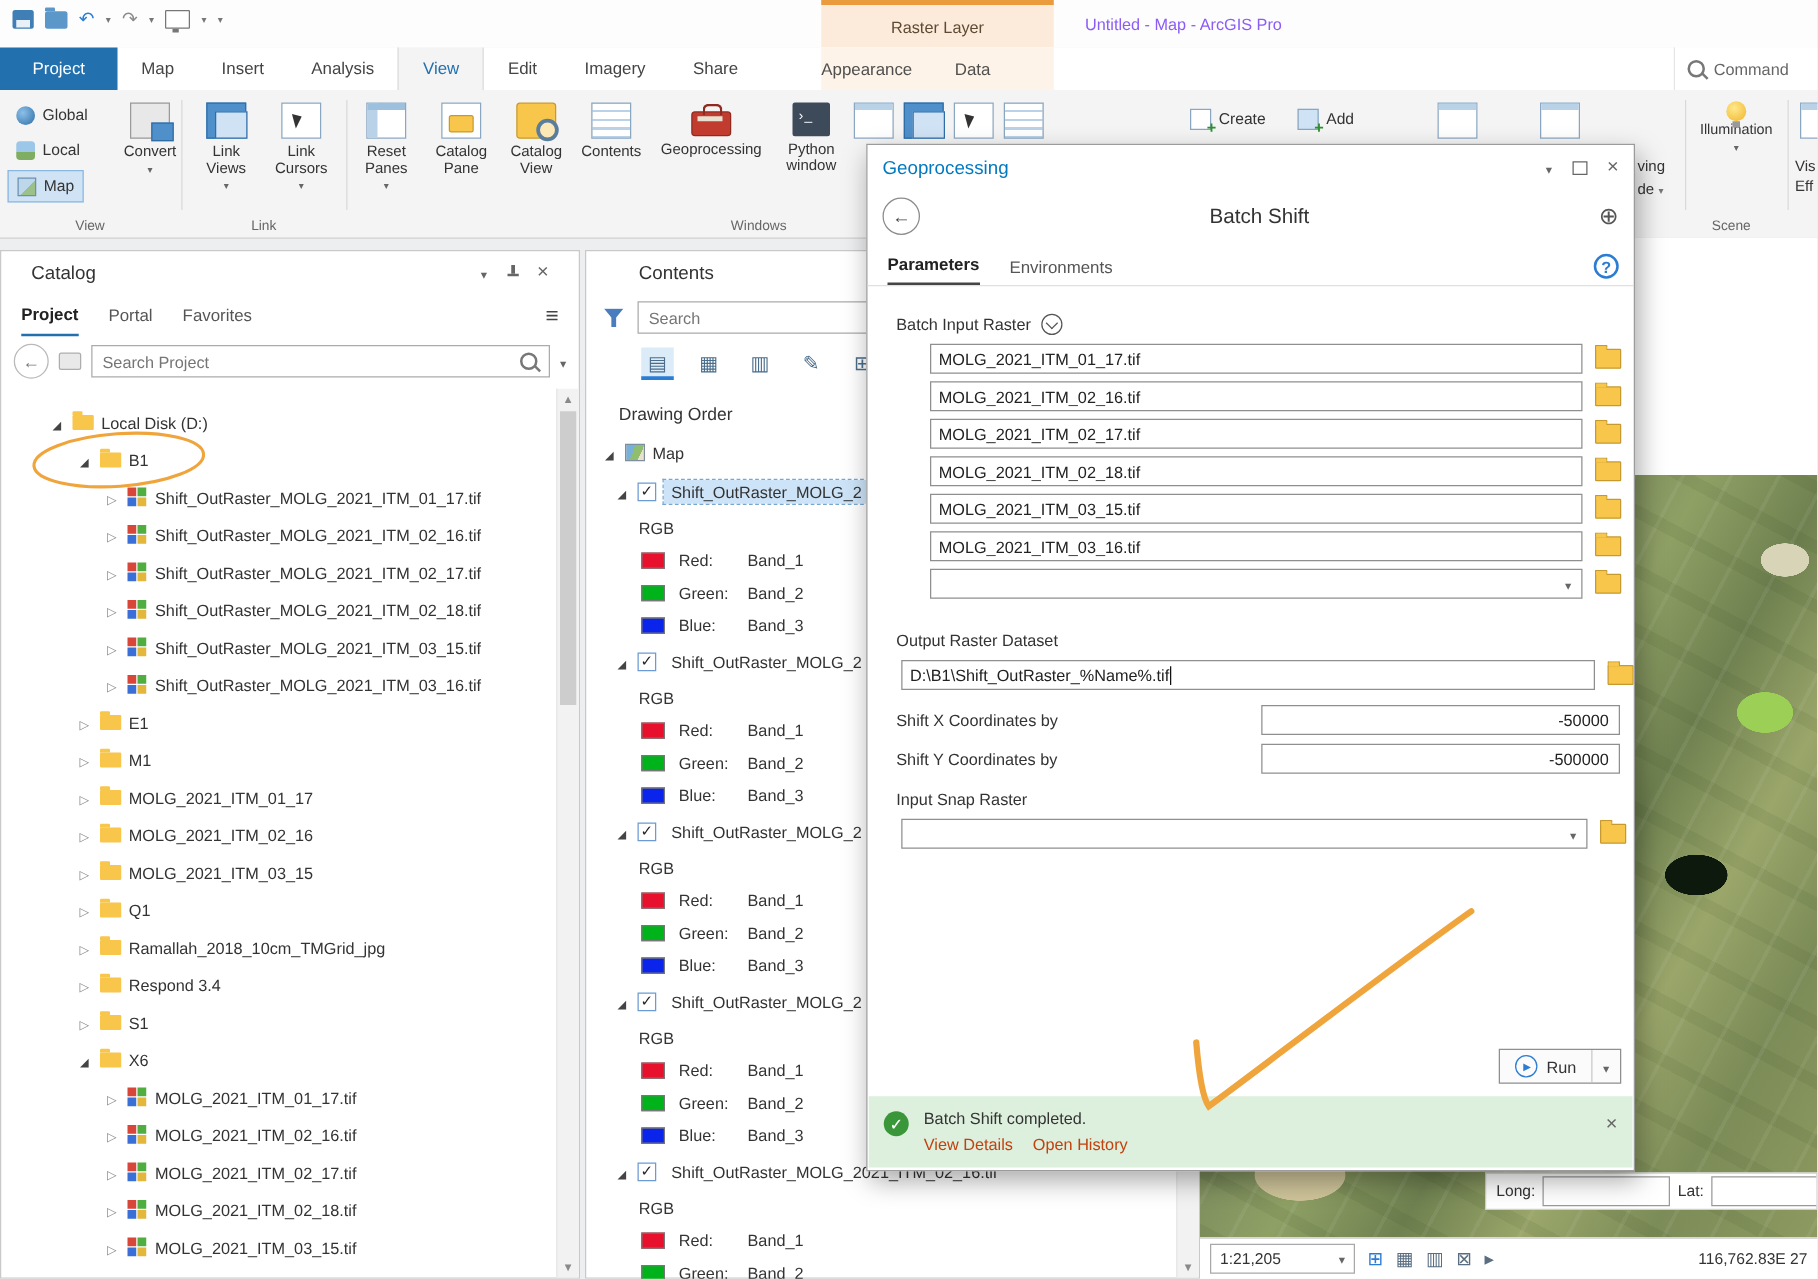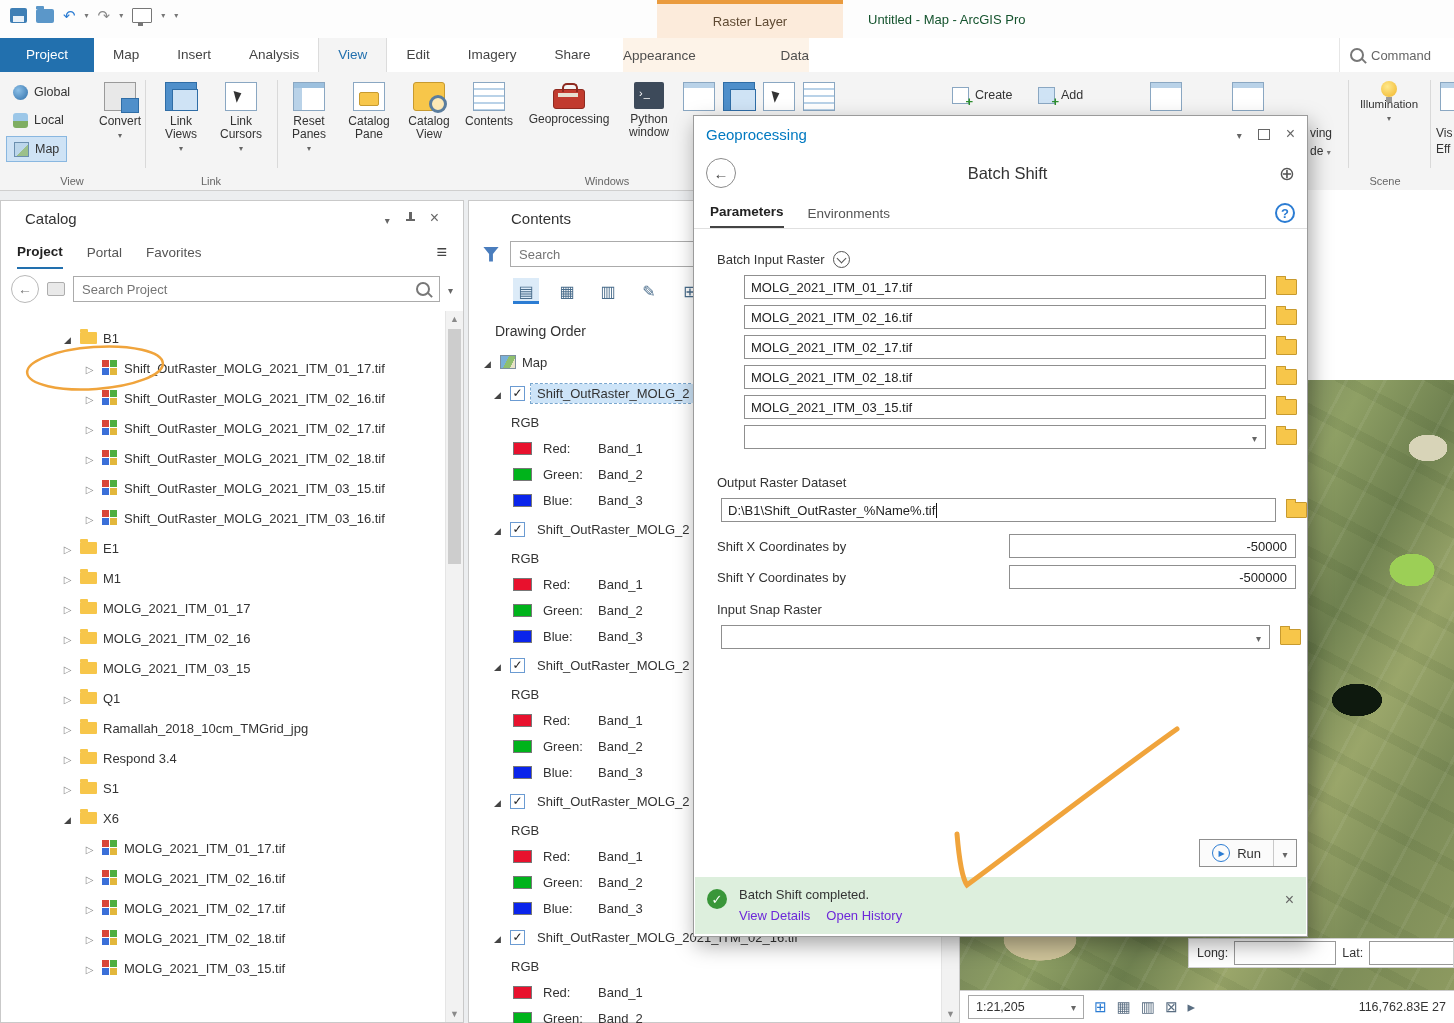--- a/index.html
+++ b/index.html
@@ -14,28 +14,28 @@
   .ic-open{width:18px;height:14px;background:#5b97c9;border-radius:2px;position:relative}
   .ic-open::before{content:"";position:absolute;left:0;top:-3px;width:8px;height:3px;background:#5b97c9;border-radius:1px 1px 0 0}
   .glyph{font-size:15px;line-height:1;color:#2b7cd3}
   .glyph.gray{color:#8a8a8a}
   .tinycaret{font-size:8px;color:#777}
   .ic-monitor{width:18px;height:13px;border:1.5px solid #777;border-radius:1px;position:relative;background:#fff}
   .ic-monitor::after{content:"";position:absolute;left:5px;bottom:-4px;width:5px;height:3px;background:#777}
   .ctx-head{position:absolute;left:657px;top:0;width:186px;height:38px;background:#fcebdb;
             border-top:4px solid #ea9b3e;display:flex;align-items:center;justify-content:center;
             color:#5f4a33;font-size:13px;box-sizing:border-box}
-  .win-title{position:absolute;left:868px;top:0;height:38px;display:flex;align-items:center;color:#14532d;font-size:13px}
+  .win-title{position:absolute;left:868px;top:0;height:38px;display:flex;align-items:center;color:#8b5cf6;font-size:13px}
   
   .tabrow{position:absolute;left:0;top:38px;width:1454px;height:34px;background:#ffffff;border-bottom:1px solid #e2e2e2;display:flex}
   .tab{padding:0 19px;line-height:34px;font-size:13.5px;color:#444;white-space:nowrap}
   .tab.project{background:#2270ae;color:#fff;padding:0 26px}
   .tab.active{background:#f4f4f4;border-left:1px solid #dcdcdc;border-right:1px solid #dcdcdc;color:#2270ae}
-  .ctx-tabs{position:absolute;left:623px;top:0;width:186px;height:34px;background:#fdf3e8;
-            display:flex;align-items:center;justify-content:space-between;gap:34px;color:#4f4f4f;font-size:13.5px}
+  .ctx-tabs{position:absolute;left:657px;top:0;width:186px;height:34px;background:#fdf3e8;
+            display:flex;align-items:center;justify-content:flex-start;gap:34px;color:#4f4f4f;font-size:13.5px}
   .cmd-search{position:absolute;right:0;top:0;height:34px;width:104px;display:flex;align-items:center;gap:7px;
               color:#666;border-left:1px solid #e6e6e6;padding-left:10px;overflow:hidden;background:#fff}
   .mag{width:10px;height:10px;border:2px solid #777;border-radius:50%;position:relative;flex:none}
   .mag::after{content:"";position:absolute;width:6px;height:2px;background:#777;transform:rotate(45deg);right:-5px;bottom:-2px}
   
   .ribbon{position:absolute;left:0;top:72px;width:1454px;height:118px;background:#f4f4f4;border-bottom:1px solid #cfcfcf}
   .gdiv{position:absolute;top:8px;bottom:22px;width:1px;background:#d9d9d9}
   .glabel{position:absolute;bottom:3px;font-size:11px;color:#666;text-align:center}
   .grp{position:absolute;top:0;height:100%}
   .sbtn{position:absolute;left:6px;display:flex;align-items:center;gap:6px;height:24px;font-size:12.5px;color:#333;padding:0 7px;white-space:nowrap}
@@ -197,21 +197,21 @@
   .run-wrap{position:absolute;right:10px;bottom:69px;display:flex;align-items:center;height:28px;border:1px solid #8f8f8f;background:#fbfbfb;box-sizing:border-box}
   .run-main{display:flex;align-items:center;gap:7px;padding:0 12px;font-size:13px;color:#333;height:100%}
   .play{width:18px;height:18px;border-radius:50%;border:1.5px solid #2b7cd3;color:#2b7cd3;display:flex;align-items:center;justify-content:center;box-sizing:border-box}
   .play::before{content:"▶";font-size:8px;margin-left:1px}
   .run-caret{width:22px;border-left:1px solid #c9c9c9;height:100%;display:flex;align-items:center;justify-content:center}
   .gp-msg{position:absolute;left:1px;right:1px;bottom:2px;height:57px;background:#ddefdd;display:flex;padding:8px 12px;gap:12px;box-sizing:border-box}
   .ok-ic{width:20px;height:20px;border-radius:50%;background:#399639;color:#fff;display:flex;align-items:center;justify-content:center;font-size:13px;margin-top:4px;flex:none}
   .ok-ic::before{content:"✓"}
   .msg-col{display:flex;flex-direction:column;gap:6px;padding-top:2px}
   .msg-title{font-size:13px;color:#333}
-  .msg-links{display:flex;gap:16px;font-size:13px;color:#6d28d9}
+  .msg-links{display:flex;gap:16px;font-size:13px;color:#c2410c}
   .gp-msg .i-close{margin-left:auto;align-self:flex-start;margin-top:6px}
   
   .annot{position:absolute;left:0;top:0;width:1454px;height:1023px;z-index:40;pointer-events:none}
 </style>
 </head>
 <body>
 
 <div class="titlebar">
   <div class="qat">
     <span class="qi ic-save"></span>
@@ -388,20 +388,25 @@
   <div class="cat-search">
     <span class="circ-btn"></span>
     <span class="ic-uplevel"></span>
     <span class="searchwrap">
       <input class="search-input" type="text" placeholder="Search Project" style="">
       <span class="mag"></span>
     </span>
     <span class="i-caret"></span>
   </div>
   <div class="cat-tree" id="catalog-tree">
+      <div class="crow d0">
+        <span class="tw exp"></span>
+        <span class="fold"></span>
+        <span class="lbl">Local Disk (D:)</span>
+      </div>
       <div class="crow d1">
         <span class="tw exp"></span>
         <span class="fold"></span>
         <span class="lbl">B1</span>
       </div>
       <div class="crow d2">
         <span class="tw col"></span>
         <span class="rast">
           <i></i>
           <i></i>
@@ -761,20 +766,24 @@
           <span class="folder-btn"></span>
         </div>
         <div class="gp-row">
           <input type="text" class="gp-input" value="MOLG_2021_ITM_02_18.tif" style="">
           <span class="folder-btn"></span>
         </div>
         <div class="gp-row">
           <input type="text" class="gp-input" value="MOLG_2021_ITM_03_15.tif" style="">
           <span class="folder-btn"></span>
         </div>
+        <div class="gp-row">
+          <input type="text" class="gp-input" value="MOLG_2021_ITM_03_16.tif" style="">
+          <span class="folder-btn"></span>
+        </div>
       </div>
     <div class="gp-row">
       <span class="combo">
           <span class="i-caret"></span>
         </span>
       <span class="folder-btn"></span>
     </div>
     <div class="gp-label" style="margin-top:25px">Output Raster Dataset</div>
     <div class="gp-row noind">
       <span class="out-field">

